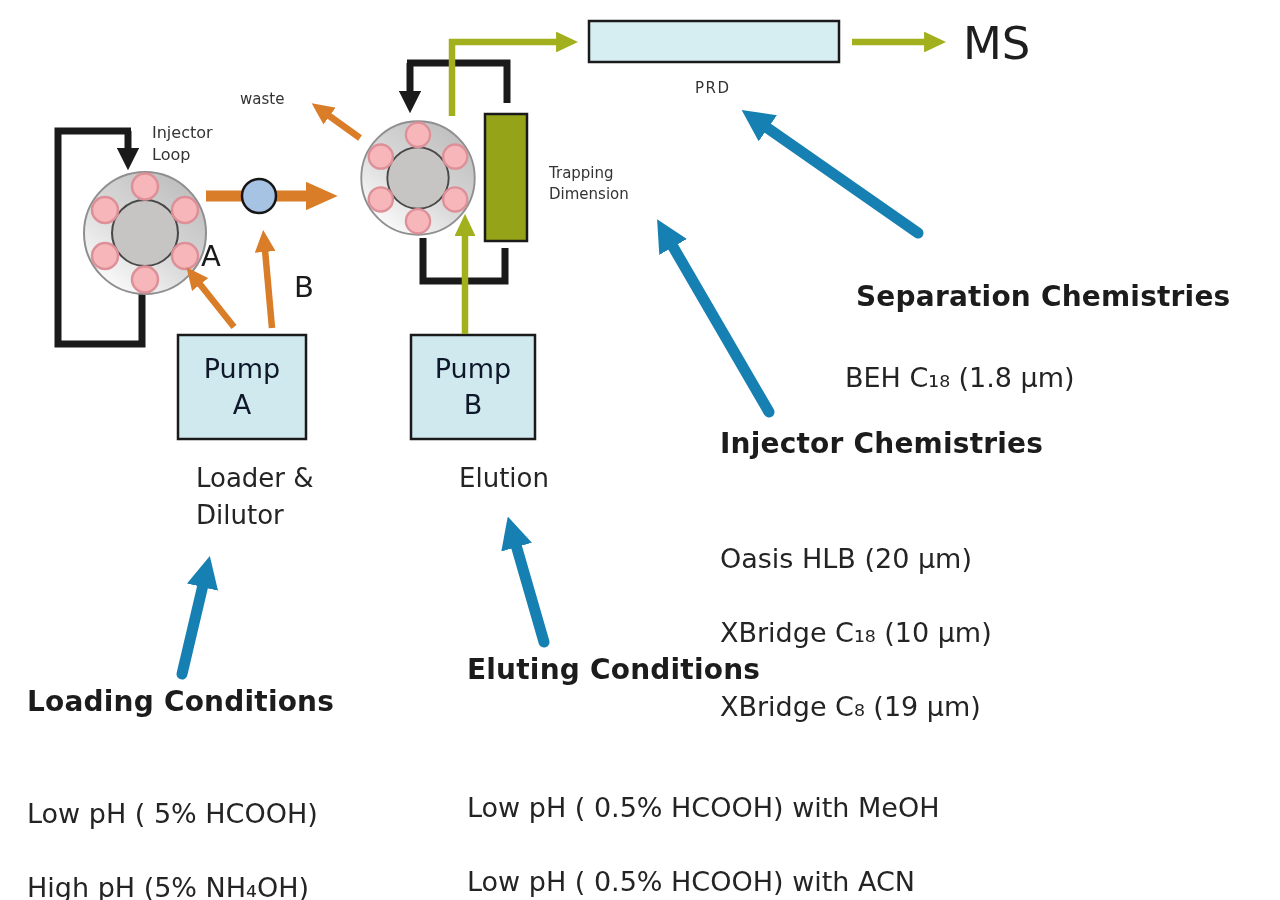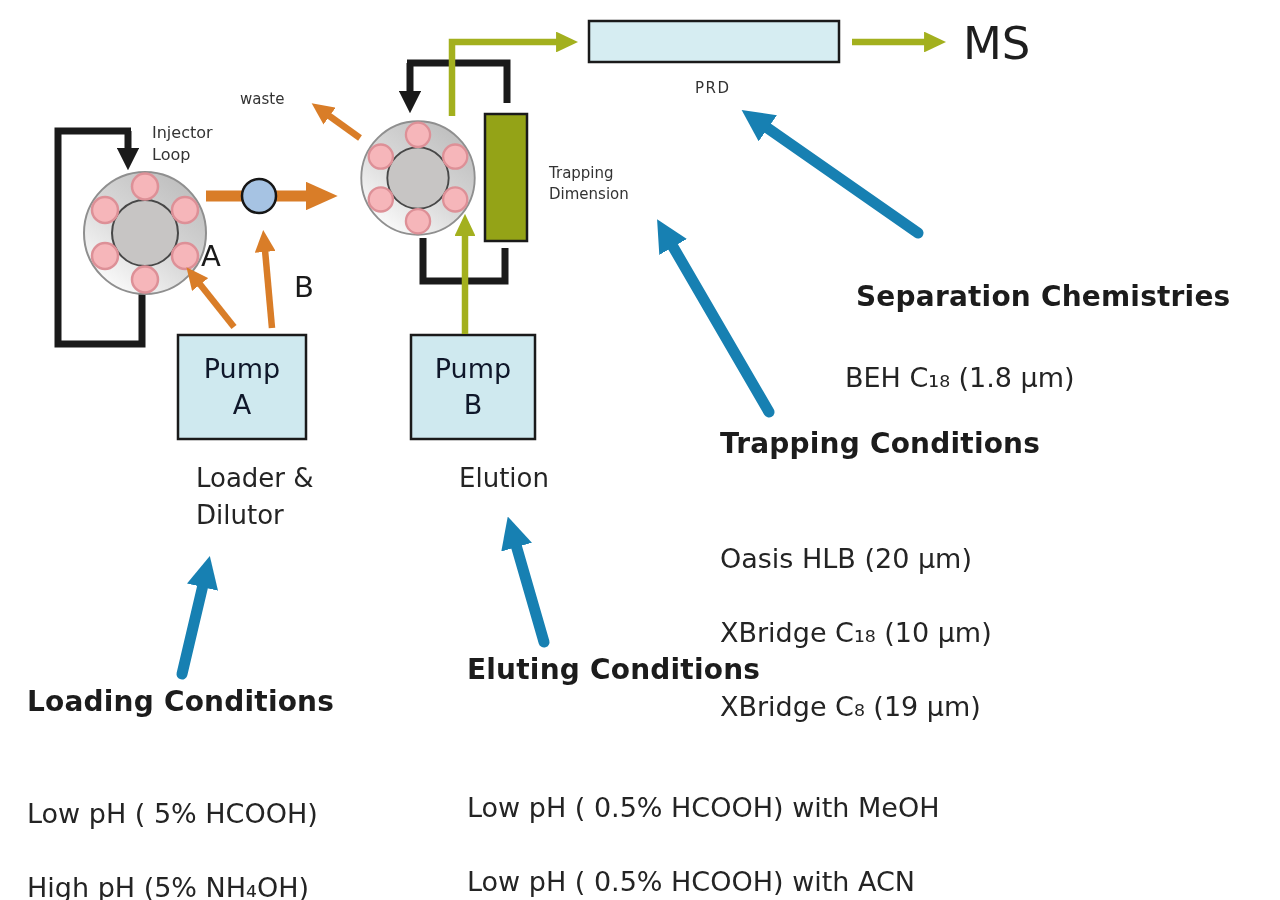--- a/index.html
+++ b/index.html
@@ -138,21 +138,21 @@
   <div class="txt caption" style="left:427px;top:460px;margin-left:32px;">Elution</div>
 
   <div>
     <div class="txt sec-title" style="left:856px;top:240px;margin-top:40px;">Separation Chemistries</div>
     <div class="txt sec-items" style="left:845px;top:322px;">
       <div>BEH C₁₈ (1.8 µm)</div>
     </div>
   </div>
 
   <div>
-    <div class="txt sec-title" style="left:720px;top:427px;">Trapping Conditions</div>
+    <div class="txt sec-title" style="left:720px;top:427px;">Injector Chemistries</div>
     <div class="txt sec-items" style="left:720px;top:503px;">
       <div>Oasis HLB (20 µm)</div>
       <div>XBridge C₁₈ (10 µm)</div>
       <div>XBridge C₈ (19 µm)</div>
     </div>
   </div>
 
   <div>
     <div class="txt sec-title" style="left:467px;top:653px;">Eluting Conditions</div>
     <div class="txt sec-items" style="left:467px;top:752px;">

